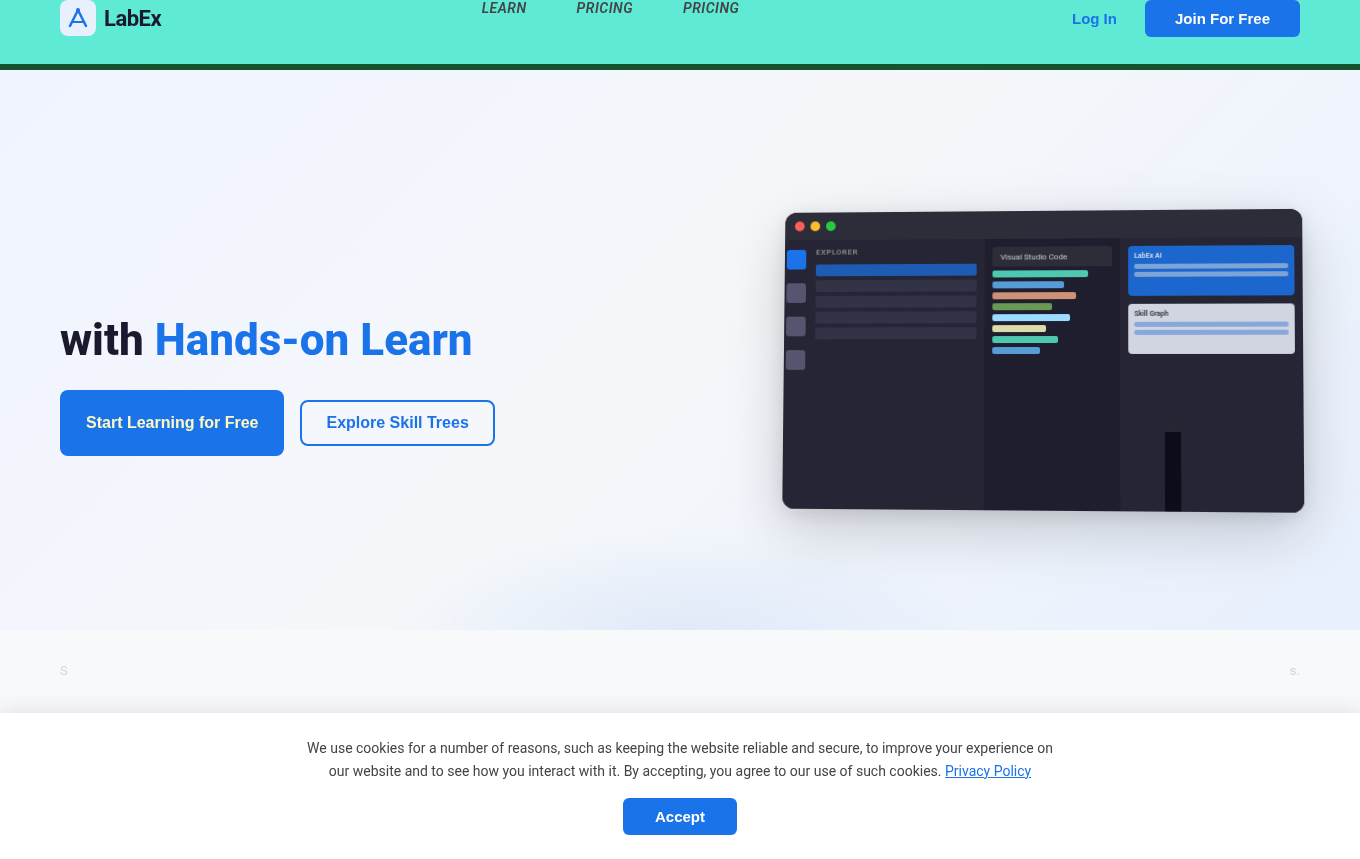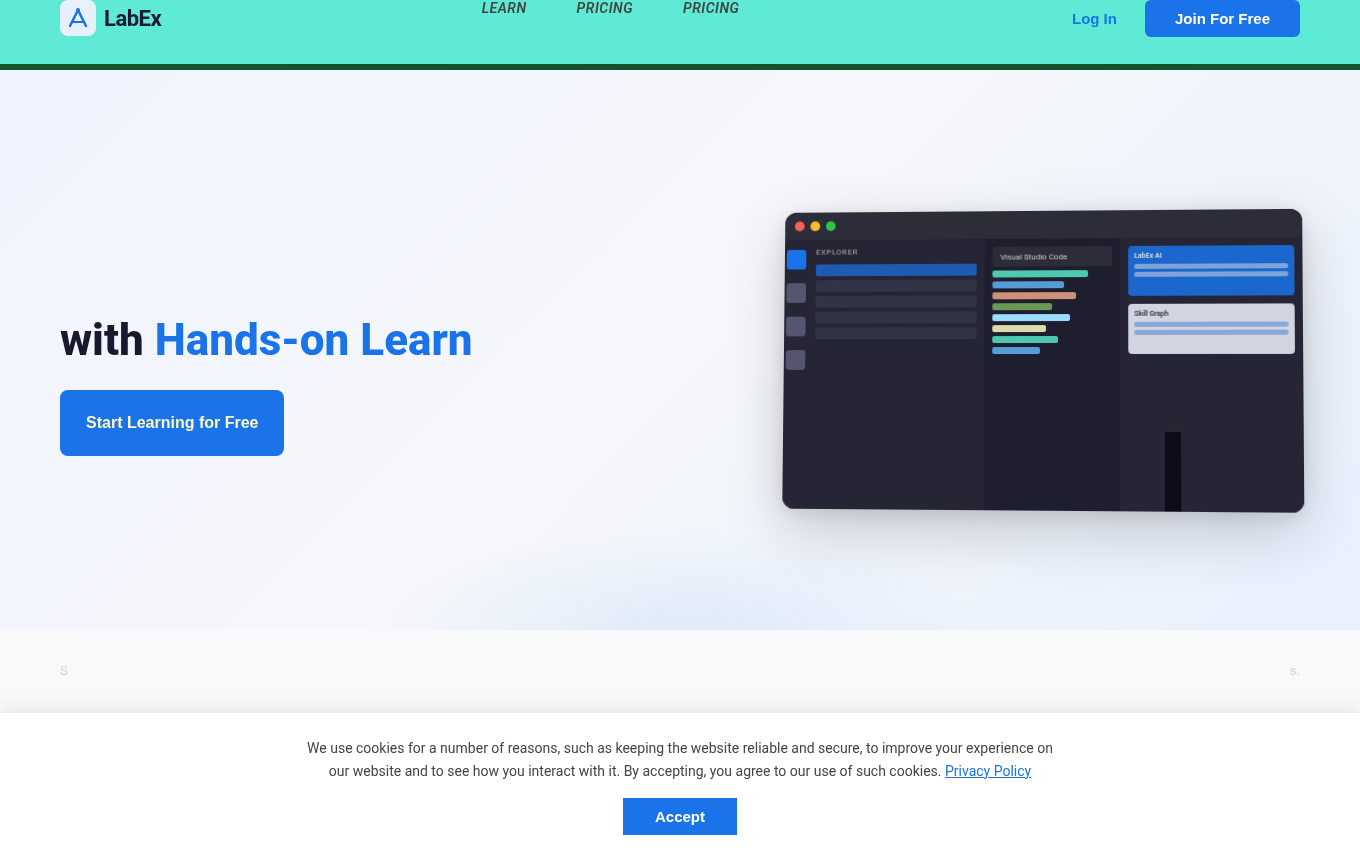--- a/index.html
+++ b/index.html
@@ -398,21 +398,21 @@
     .cookie-link {
       color: #1a73e8;
       text-decoration: underline;
       cursor: pointer;
     }
 
     .btn-accept {
       background: #1a73e8;
       color: #fff;
       border: none;
-      border-radius: 0;
+      border-radius: 6px;
       padding: 10px 32px;
       font-size: 15px;
       font-weight: 600;
       cursor: pointer;
     }
 
     
     .below-hero {
       height: 80px;
       background: #fff;
@@ -455,20 +455,21 @@
 </nav>
 
 <section class="hero">
   <div class="hero-left">
     <h1 class="hero-title">
       <br>
       <span>with </span><span class="highlight">Hands-on Learn</span>
     </h1>
     <div class="hero-buttons">
       <button class="btn-primary">Start Learning for Free</button>
+      <button class="btn-outline">Explore Skill Trees</button>
     </div>
   </div>
 
   <div class="hero-right">
     <div class="hero-screenshot">
 
       <div class="screenshot-titlebar">
         <div class="dot dot-red"></div>
         <div class="dot dot-yellow"></div>
         <div class="dot dot-green"></div>

